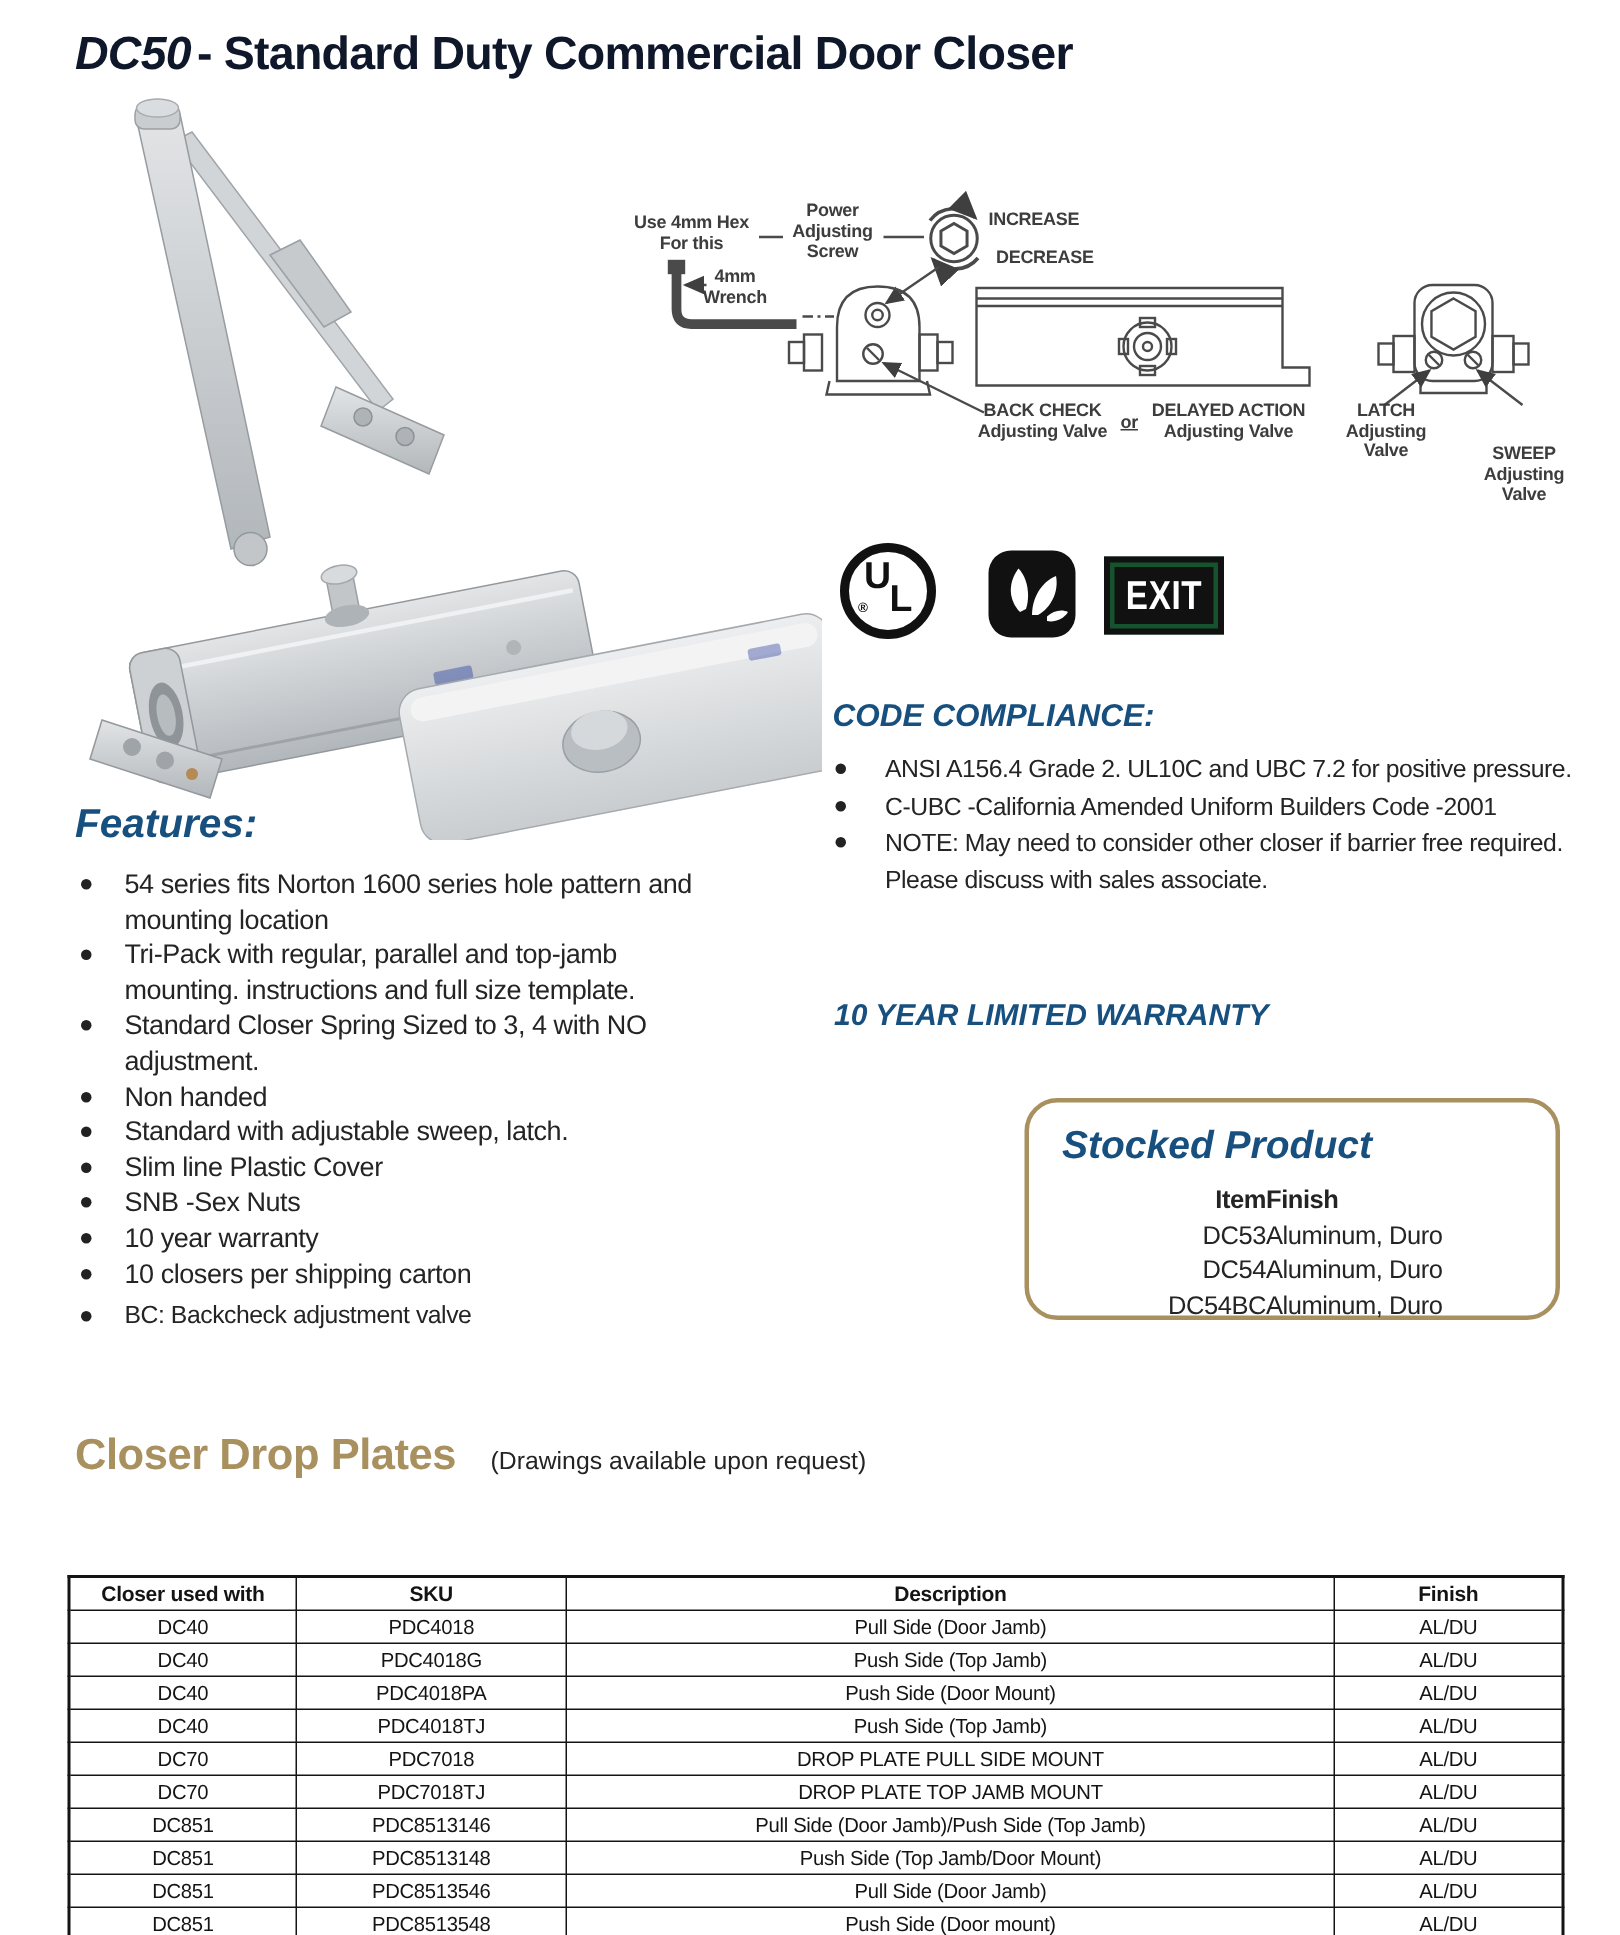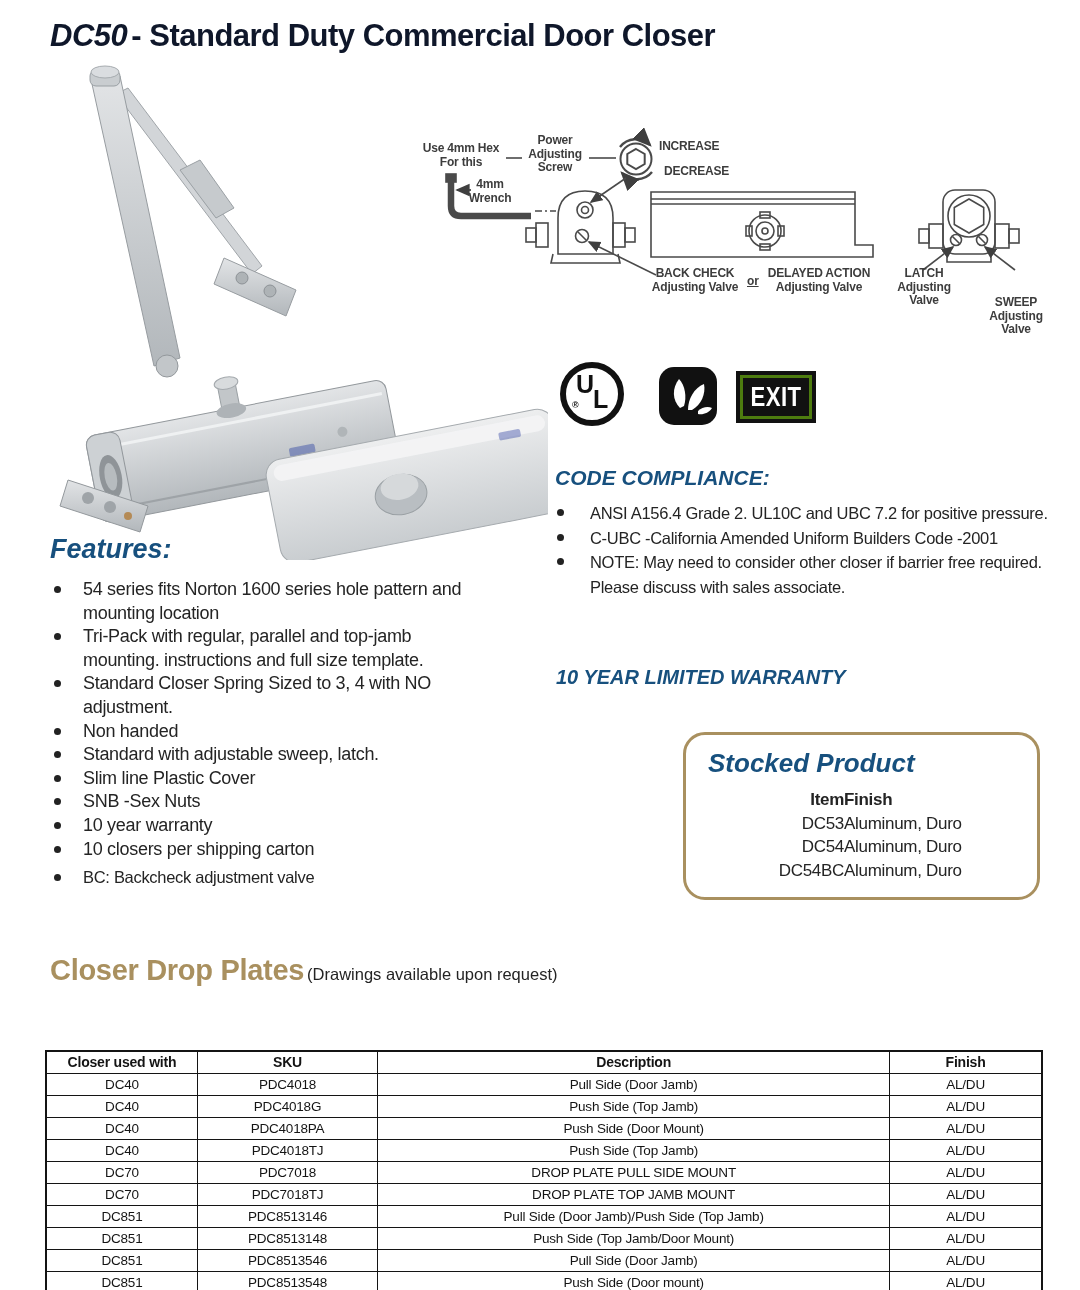--- a/index.html
+++ b/index.html
@@ -24,21 +24,21 @@
     position:absolute; font-size:12px; font-weight:bold; color:#3d3d3d;
     line-height:1.13; text-align:center; white-space:pre-line; letter-spacing:-0.2px;
   }
 
   
   .ul-logo { left:560px; top:362px; width:64px; height:64px; border:6px solid #111; border-radius:50%; box-sizing:border-box; }
   .ul-u { position:absolute; left:10px; top:2px; font-size:25px; font-weight:bold; color:#111; }
   .ul-l { position:absolute; left:27px; top:17px; font-size:25px; font-weight:bold; color:#111; }
   .ul-reg { position:absolute; left:6px; top:32px; font-size:9px; font-weight:bold; color:#111; }
   .csfm-logo { left:658px; top:366px; width:60px; height:60px; }
-  .exit-logo { left:736px; top:371px; width:80px; height:52px; border:4px solid #111; background:#4d7c0f; box-sizing:border-box; padding:3px; }
+  .exit-logo { left:736px; top:371px; width:80px; height:52px; border:4px solid #111; background:#14532d; box-sizing:border-box; padding:3px; }
   .exit-inner { width:100%; height:100%; background:#111; color:#fff; display:flex; align-items:center; justify-content:center; font-size:27px; font-weight:bold; }
   .exit-inner span { transform:scaleX(0.82); letter-spacing:0.5px; }
 
   
   .blist { }
   .bitem { display:flex; align-items:flex-start; }
   .dot { flex:0 0 auto; width:7px; height:7px; border-radius:50%; background:#222; margin-top:8px; }
   .btext { letter-spacing:-0.3px; color:#242424; }
 
   .code-block { left:555px; top:466px; width:505px; }
@@ -56,33 +56,33 @@
   .options-block { left:50px; top:854px; width:442px; }
   .options-block .blue-head { font-size:27px; }
   .options-block .blist { margin-top:12px; }
   .options-block .dot { margin-left:4px; margin-right:22px; }
   .options-block .btext { font-size:16.5px; line-height:23.6px; }
 
   .warranty { left:556px; top:666px; font-size:20px;font-style:italic; }
 
   
   .stocked-box {
-    left:683px; top:732px; width:357px; height:168px; box-sizing:border-box;
+    left:683px; top:732px; width:357px; height:148px; box-sizing:border-box;
     border:3px solid #a9905f; border-radius:22px; padding:13px 10px 0 22px;
   }
   .stocked-box .blue-head { font-size:26px; }
   .stock-table { margin-top:9px; font-size:17px; line-height:23.5px; color:#242424; letter-spacing:-0.3px; }
   .stock-row { display:flex;text-align:right; }
   .stock-row .c1 { width:136px; }
   .stock-row.hdr { font-weight:bold; }
 
   
   .drop-head { left:50px; top:954px; white-space:nowrap; }
   .drop-head .big { font-size:29px; font-weight:bold; color:#a9905f; letter-spacing:-0.3px; }
-  .drop-head .note { font-size:16.5px; color:#242424; margin-left:3px; font-weight:normal; }
+  .drop-head .note { font-size:16.5px; color:#242424; margin-left:23px; font-weight:normal; }
 
   .table-wrap { left:45px; top:1018px; width:998px; }
   table.plates { width:100%; border-collapse:collapse; border:2.5px solid #141414; table-layout:fixed;margin-top:32px; }
   table.plates th, table.plates td {
     border:1.7px solid #141414; text-align:center; padding:2px 4px;
     font-size:13.5px; line-height:17px; color:#141414; letter-spacing:-0.2px;
     overflow:hidden; white-space:nowrap;
   }
   table.plates th { font-size:14px; font-weight:bold; }
 </style>

